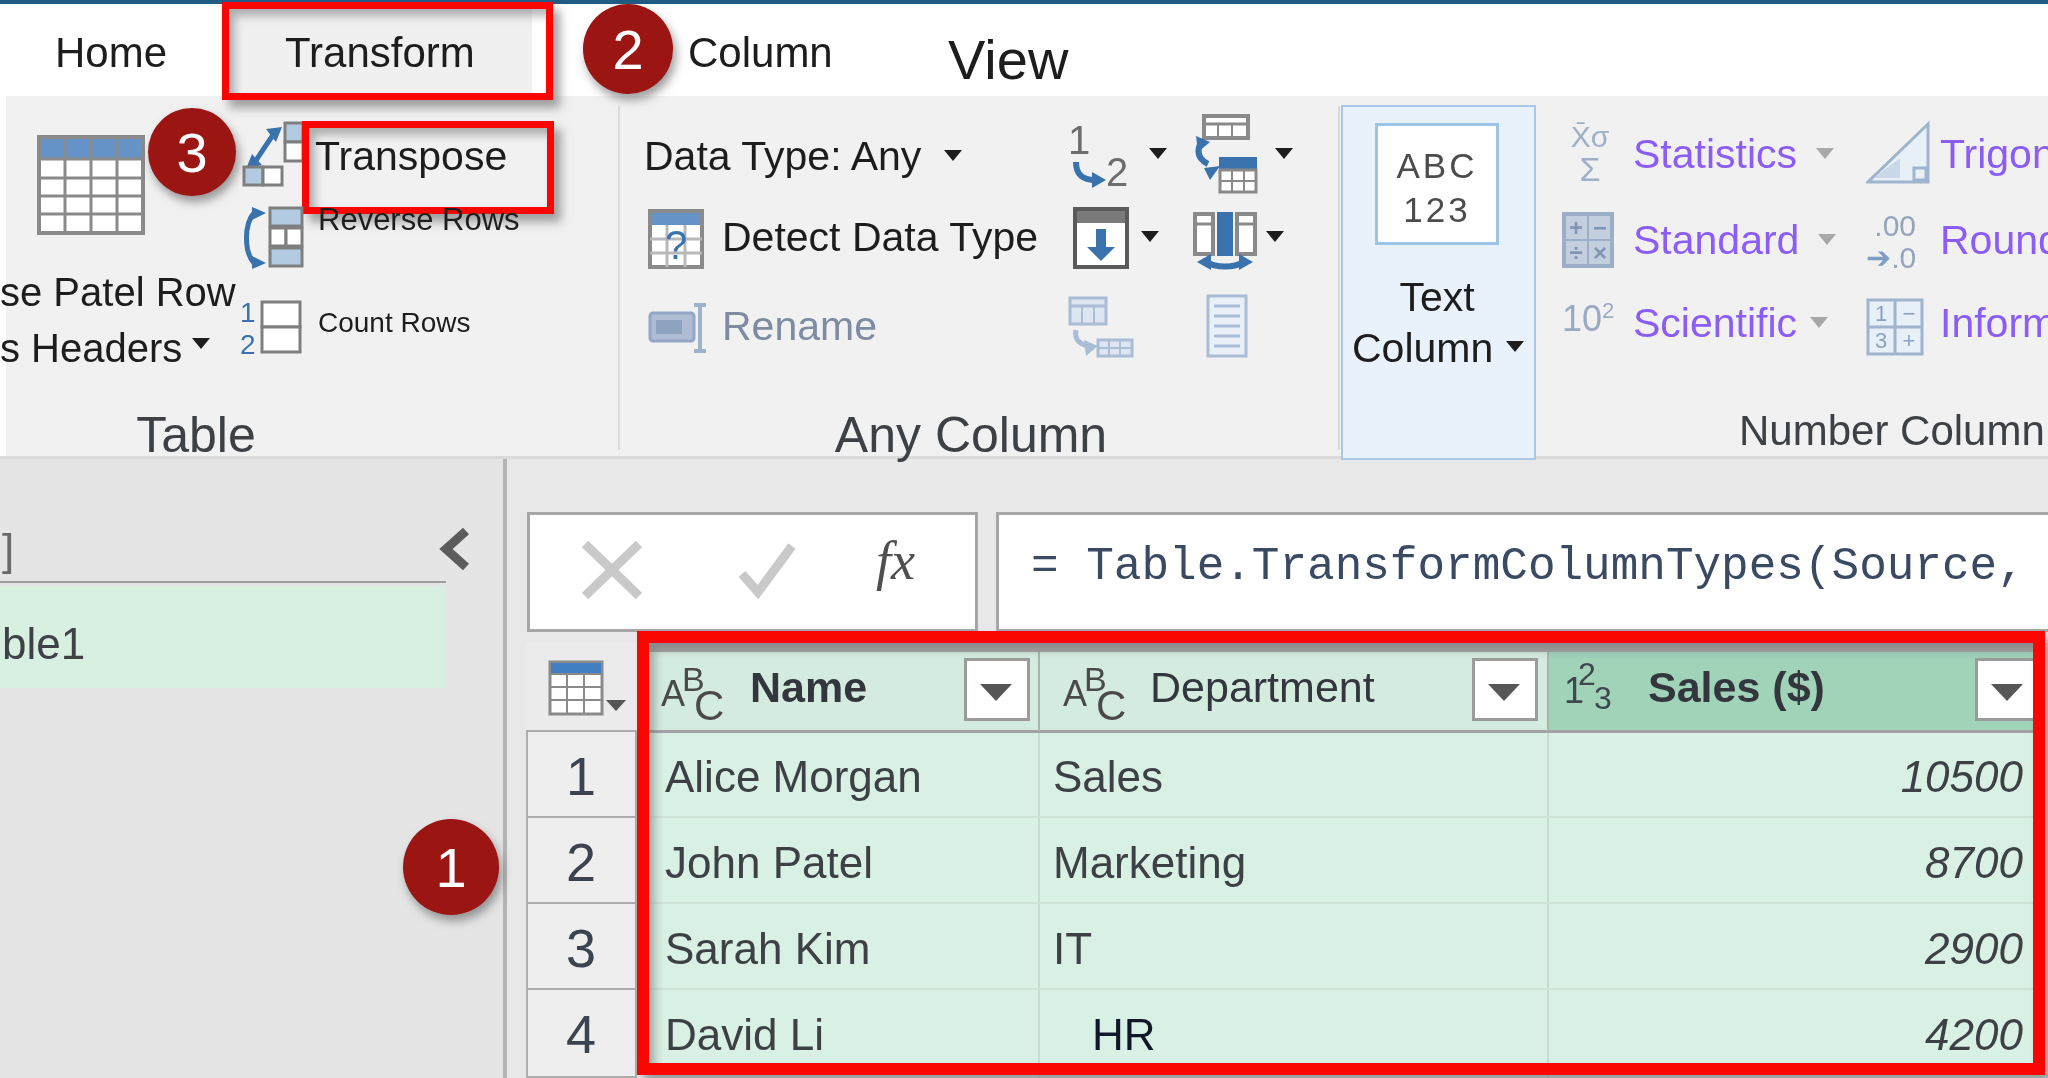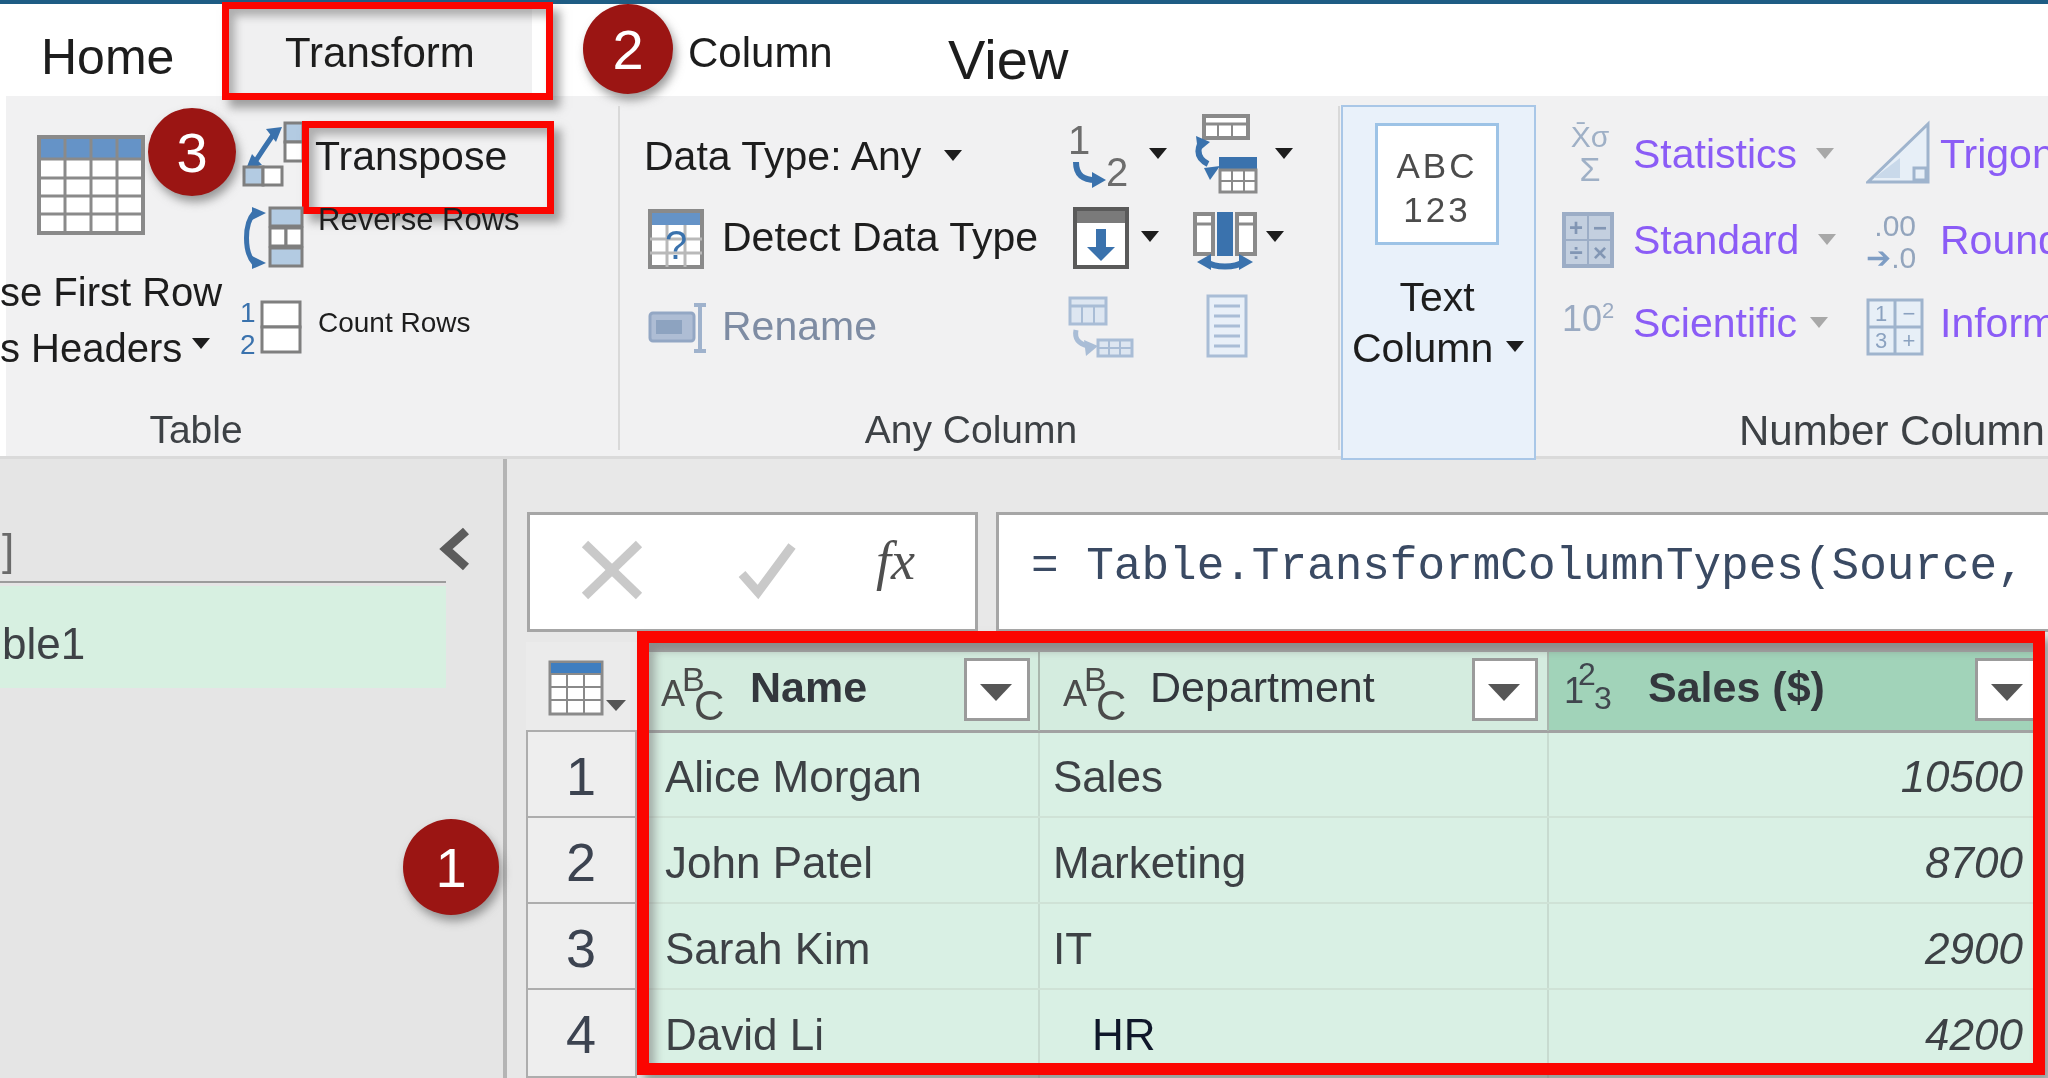--- a/index.html
+++ b/index.html
@@ -1,19 +1,19 @@
 <!DOCTYPE html>
 <html><head>
 <meta charset="utf-8">
 <style>
 html,body{margin:0;padding:0}
 body{width:2048px;height:1078px;position:relative;overflow:hidden;background:#ffffff;font-family:"Liberation Sans",sans-serif;}
 .abs{position:absolute}
 .txt{position:absolute;color:#1d1d1d;font-size:41px;white-space:nowrap;line-height:1}
-.lbl{position:absolute;color:#3d4145;font-size:39px;white-space:nowrap;line-height:1}
+.lbl{position:absolute;color:#3d4145;font-size:50px;white-space:nowrap;line-height:1}
 .dis{color:#8b5cf6}
 .tri{position:absolute;width:0;height:0;border-left:9px solid transparent;border-right:9px solid transparent;border-top:11px solid #1d1d1d}
 .gtri{border-top-color:#a8a8a8}
 .redbox{position:absolute;border:7px solid #fb0500;box-shadow:7px 8px 9px rgba(110,110,110,.62), inset 6px 7px 8px rgba(110,110,110,.5);}
 .badge{position:absolute;background:#9b1513;border-radius:50%;color:#ffffff;display:flex;align-items:center;justify-content:center;font-size:56px;box-shadow:3px 6px 10px rgba(90,90,90,.6)}
 .sep{position:absolute;width:2px;background:#d9d9d9}
 </style>
 </head>
 <body>
 
@@ -21,41 +21,41 @@
 
 <div class="abs" style="left:0;top:4px;width:2048px;height:92px;background:#ffffff"></div>
 
 <div class="abs" style="left:0;top:96px;width:2048px;height:362px;background:#f1f1f2"></div>
 <div class="abs" style="left:0;top:456px;width:2048px;height:3px;background:#dadada"></div>
 <div class="abs" style="left:0;top:96px;width:6px;height:360px;background:#ffffff"></div>
 
 <div class="abs" style="left:0;top:459px;width:2048px;height:619px;background:#e8e8e8"></div>
 
 <div class="abs" style="left:228px;top:6px;width:304px;height:90px;background:#f0f0f1"></div>
-<div class="txt" style="left:41px;top:32px;font-size:50px">Home</div>
+<div class="txt" style="left:55px;top:32px;font-size:42px">Home</div>
 <div class="txt" style="left:285px;top:32px;font-size:42px">Transform</div>
 <div class="txt" style="left:688px;top:32px;font-size:42px">Column</div>
 <div class="txt" style="left:948px;top:32px;font-size:56px">View</div>
 <div class="redbox" style="left:222px;top:2px;width:317px;height:84px"></div>
 <div class="badge" style="left:583px;top:4px;width:90px;height:90px">2</div>
 
 <svg class="abs" style="left:37px;top:135px" width="108" height="100" viewBox="0 0 108 100">
   <rect x="2" y="2" width="104" height="96" fill="#ffffff" stroke="#8a8a8a" stroke-width="4"></rect>
   <rect x="4" y="4" width="100" height="20" fill="#6593c7"></rect>
   <g stroke="#8a8a8a" stroke-width="3">
     <line x1="2" y1="24" x2="106" y2="24"></line>
     <line x1="2" y1="43" x2="106" y2="43"></line>
     <line x1="2" y1="61" x2="106" y2="61"></line>
     <line x1="2" y1="79" x2="106" y2="79"></line>
     <line x1="28" y1="2" x2="28" y2="98"></line>
     <line x1="54" y1="2" x2="54" y2="98"></line>
     <line x1="80" y1="2" x2="80" y2="98"></line>
   </g>
 </svg>
-<div class="txt" style="left:0px;top:272px;font-size:40px">se First Row</div>
+<div class="txt" style="left:0px;top:272px;font-size:40px">se Patel Row</div>
 <div class="txt" style="left:0px;top:328px;font-size:40px">s Headers</div>
 <div class="tri" style="left:192px;top:338px"></div>
 
 <svg class="abs" style="left:242px;top:121px" width="62" height="68" viewBox="0 0 62 68">
   <path d="M13 41 Q22 27 31 14" fill="none" stroke="#3a72ad" stroke-width="5"></path>
   <polygon points="40,6 24,8 34,21" fill="#3a72ad"></polygon>
   <polygon points="4,48 10,33 20,44" fill="#3a72ad"></polygon>
   <rect x="43" y="2" width="18" height="19" fill="#b3cbe2" stroke="#7f7f7f" stroke-width="3"></rect>
   <rect x="43" y="21" width="18" height="19" fill="#ffffff" stroke="#7f7f7f" stroke-width="3"></rect>
   <rect x="2" y="46" width="19" height="18" fill="#b3cbe2" stroke="#7f7f7f" stroke-width="3"></rect>

